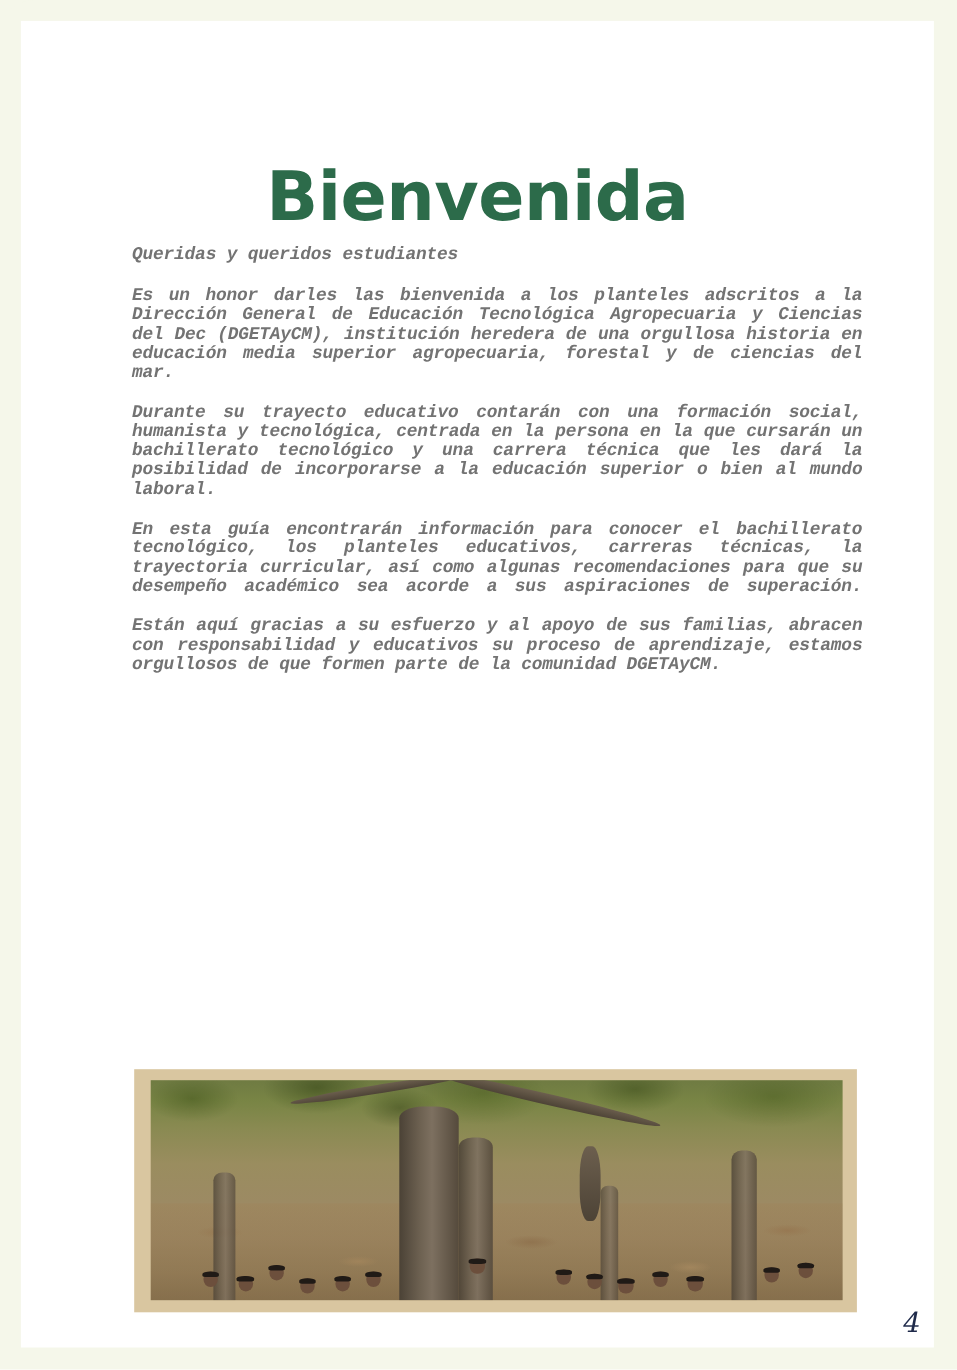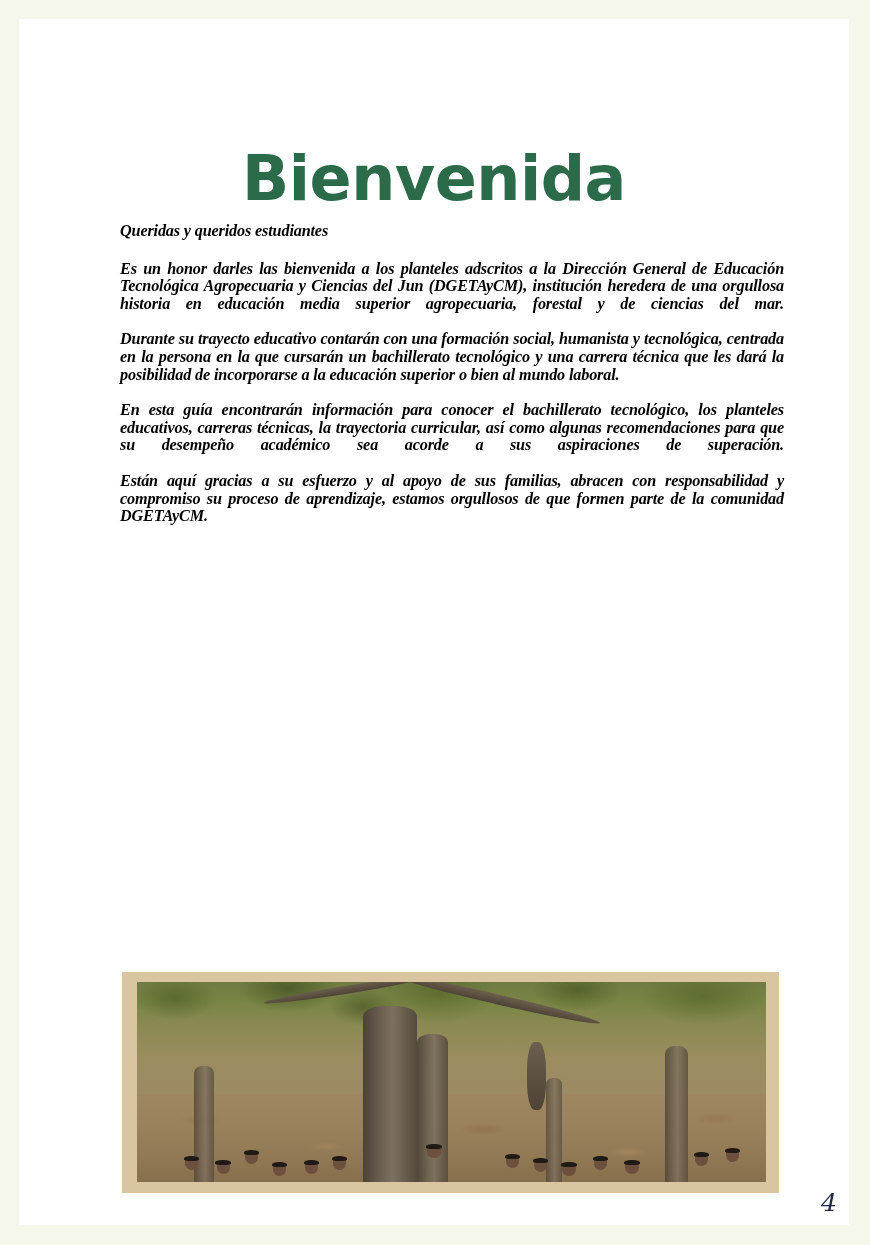--- a/index.html
+++ b/index.html
@@ -50,27 +50,27 @@
 
   
   .letter-body {
     position: absolute;
     left: 101px;
     top: 204px;
     width: 664px;
   }
   .letter-p {
     margin: 0 0 18px 0;
-    font-family: Liberation Serif, serif;
+    font-family: Liberation Mono, monospace;
     font-style: italic;
     font-weight: 700;
     font-size: 16.2px;
     line-height: 17.6px;
     letter-spacing: -0.15px;
-    color: #000000;
+    color: #737373;
     text-align: justify;
     text-justify: inter-word;
     -webkit-hyphens: none;
     hyphens: none;
   }
   .letter-p.salutation {
     text-align: left;
     margin-bottom: 20px;
   }
   .letter-p.last-line-justify {
@@ -223,28 +223,28 @@
 
 <div class="page-canvas">
   <div class="page-sheet">
 
     <h1 class="page-title">Bienvenida</h1>
 
     <div class="letter-body">
 
       <p class="letter-p salutation">Queridas y queridos estudiantes</p>
 
-      <p class="letter-p last-line-justify">Es un honor darles las bienvenida a los planteles adscritos a la Dirección General de Educación Tecnológica Agropecuaria y Ciencias del Jun (DGETAyCM), institución heredera de una orgullosa historia en educación media superior agropecuaria, forestal y de ciencias del mar.</p>
+      <p class="letter-p last-line-justify">Es un honor darles las bienvenida a los planteles adscritos a la Dirección General de Educación Tecnológica Agropecuaria y Ciencias del Dec (DGETAyCM), institución heredera de una orgullosa historia en educación media superior agropecuaria, forestal y de ciencias del mar.</p>
 
       <p class="letter-p gap-large">Durante su trayecto educativo contarán con una formación social, humanista y tecnológica, centrada en la persona en la que cursarán un bachillerato tecnológico y una carrera técnica que les dará la posibilidad de incorporarse a la educación superior o bien al mundo laboral.</p>
 
 
       <p class="letter-p last-line-justify">En esta guía encontrarán  información para conocer el bachillerato tecnológico, los planteles educativos, carreras técnicas, la trayectoria curricular, así como algunas recomendaciones para que su desempeño académico sea acorde a sus aspiraciones de superación.</p>
 
-      <p class="letter-p">Están aquí gracias a su esfuerzo y al apoyo de sus familias, abracen con responsabilidad y compromiso su proceso de aprendizaje, estamos orgullosos de que formen parte de la comunidad DGETAyCM.</p>
+      <p class="letter-p">Están aquí gracias a su esfuerzo y al apoyo de sus familias, abracen con responsabilidad y educativos su proceso de aprendizaje, estamos orgullosos de que formen parte de la comunidad DGETAyCM.</p>
 
     </div>
 
     <div class="photo-frame">
       <div class="photo">
         <div class="canopy"></div>
         <div class="branch b2"></div>
         <div class="branch b1"></div>
         <div class="floor"></div>
         <div class="trunk t3"></div>

